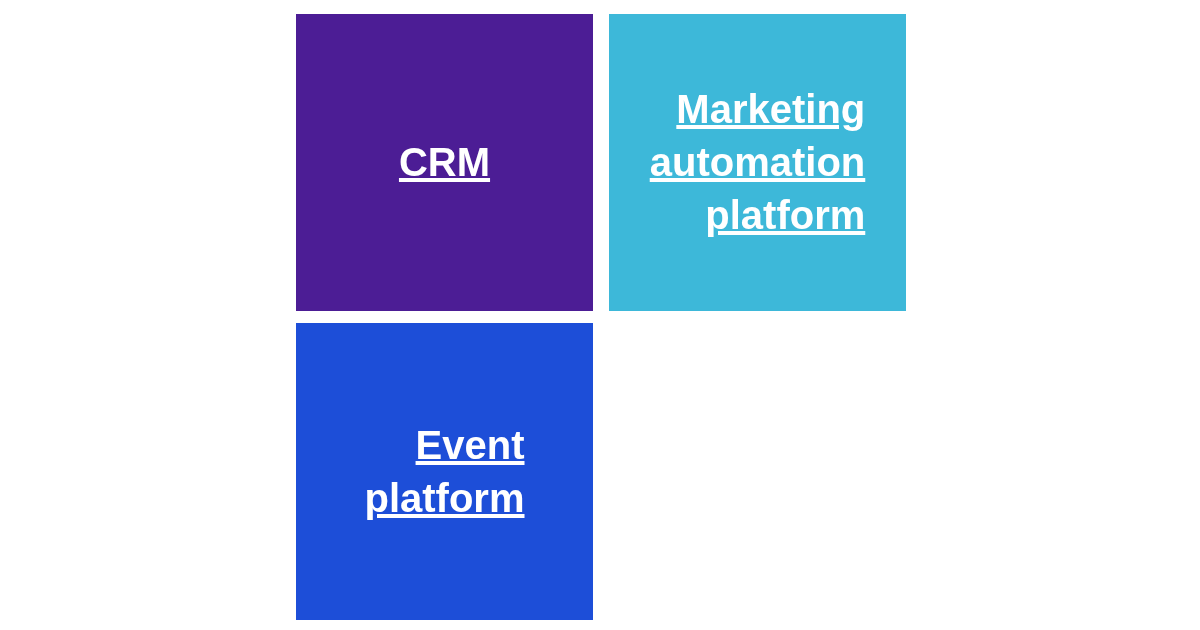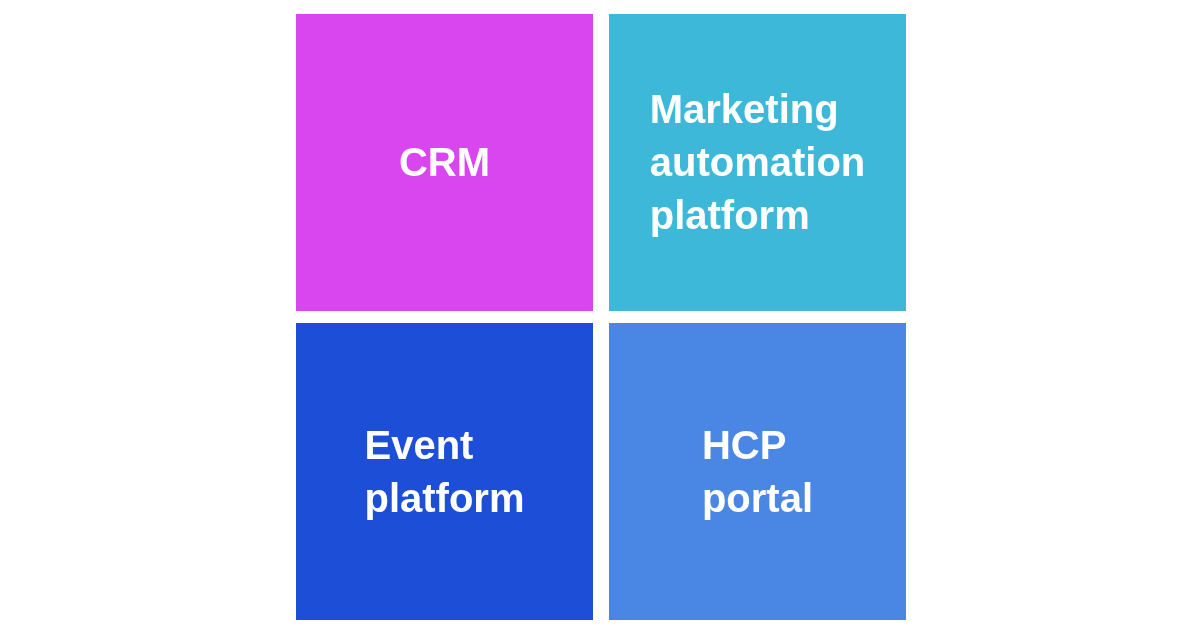--- a/index.html
+++ b/index.html
@@ -23,46 +23,43 @@
       display: grid;
       grid-template-columns: 297px 297px;
       grid-template-rows: 297px 297px;
       column-gap: 16px;
       row-gap: 12px;
     }
     .tile {
       display: flex;
       align-items: center;
       justify-content: center;
-      text-align: left;
+      text-align: right;
       color: #ffffff;
       font-weight: bold;
       font-size: 40px;
       line-height: 53px;
       white-space: pre-line;
       box-sizing: border-box;
       padding: 0 10px;
+      text-decoration: underline;
     }
     .tile-label {
       display: block;
     }
   </style>
 </head>
 <body>
 
 <div class="grid">
-  <div class="tile" style="background-color: #d946ef;">
+  <div class="tile" style="background-color: #4c1d95;">
     <span class="tile-label">CRM</span>
   </div>
   <div class="tile" style="background-color: rgb(61, 184, 217);">
     <span class="tile-label">Marketing
 automation
 platform</span>
   </div>
   <div class="tile" style="background-color: #1d4ed8;">
     <span class="tile-label">Event
 platform</span>
   </div>
-  <div class="tile" style="background-color: rgb(74, 134, 227);">
-    <span class="tile-label">HCP
-portal</span>
-  </div>
 </div>
 
 </body></html>

